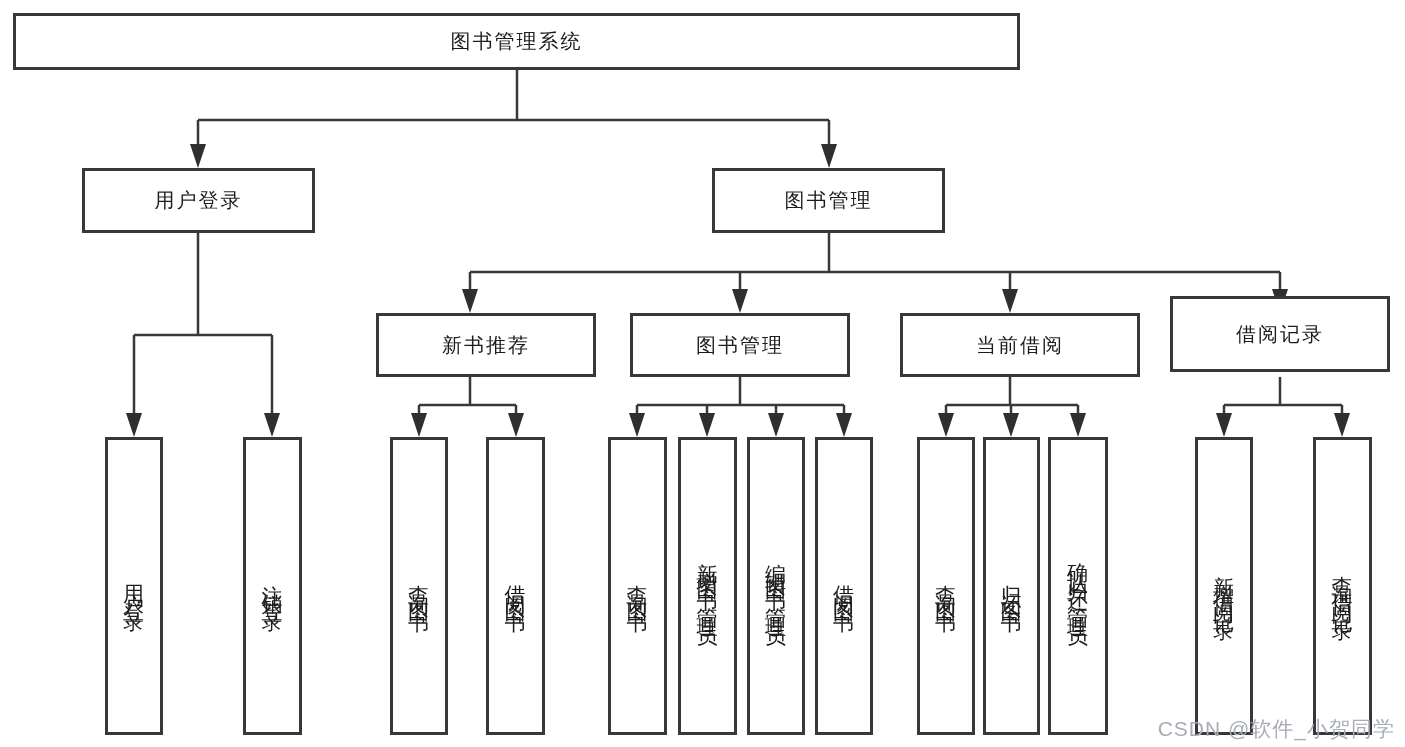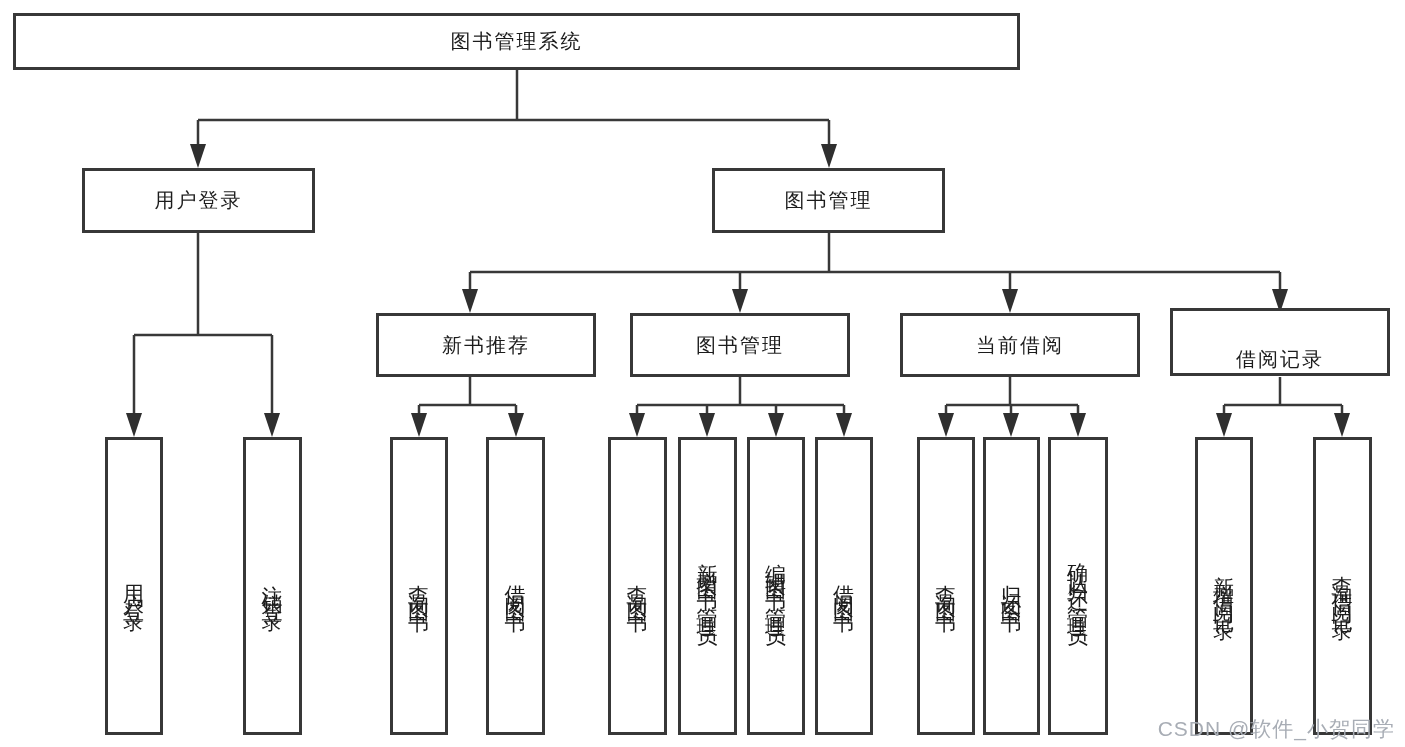--- a/index.html
+++ b/index.html
@@ -104,21 +104,21 @@
 
   <div class="node h-node" style="left:376px;top:313px;width:220px;height:64px;">
     <span>新书推荐</span>
   </div>
   <div class="node h-node" style="left:630px;top:313px;width:220px;height:64px;">
     <span>图书管理</span>
   </div>
   <div class="node h-node" style="left:900px;top:313px;width:240px;height:64px;">
     <span>当前借阅</span>
   </div>
-  <div class="node h-node" style="left:1170px;top:308px;width:220px;height:68px;align-items:flex-end;">
+  <div class="node h-node" style="left:1170px;top:296px;width:220px;height:76px;">
     <span>借阅记录</span>
   </div>
 
   <div class="node v-node" style="left:105px;top:437px;width:58px;height:298px;">
     <span>用户登录</span>
   </div>
   <div class="node v-node" style="left:243px;top:437px;width:59px;height:298px;">
     <span>注销登录</span>
   </div>
 

